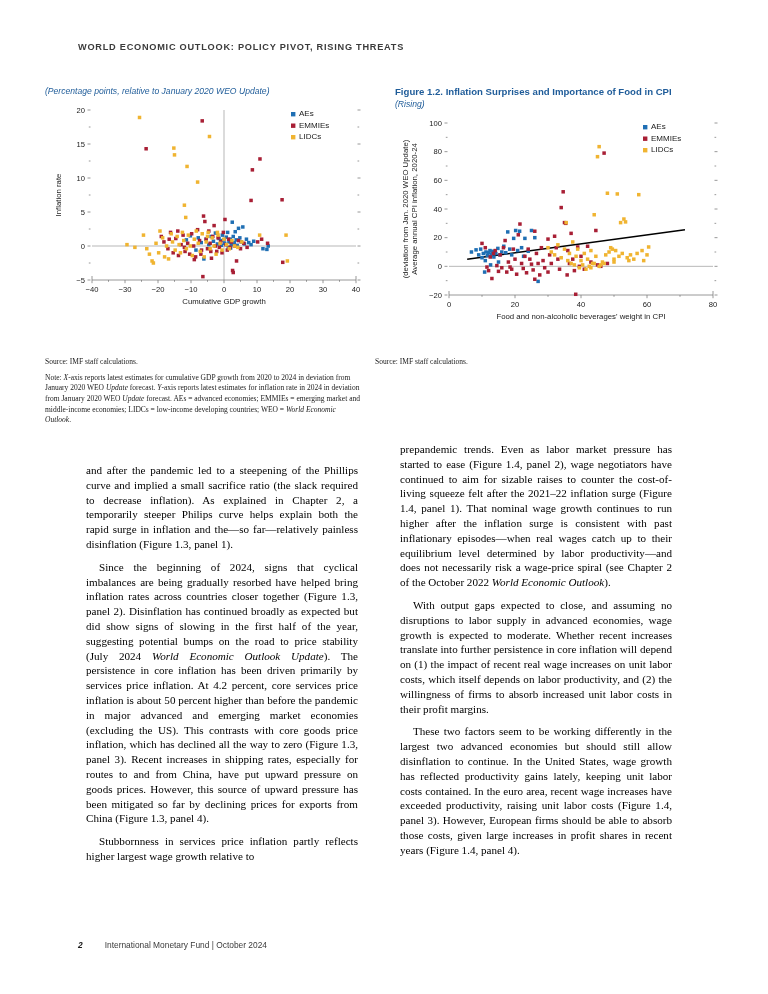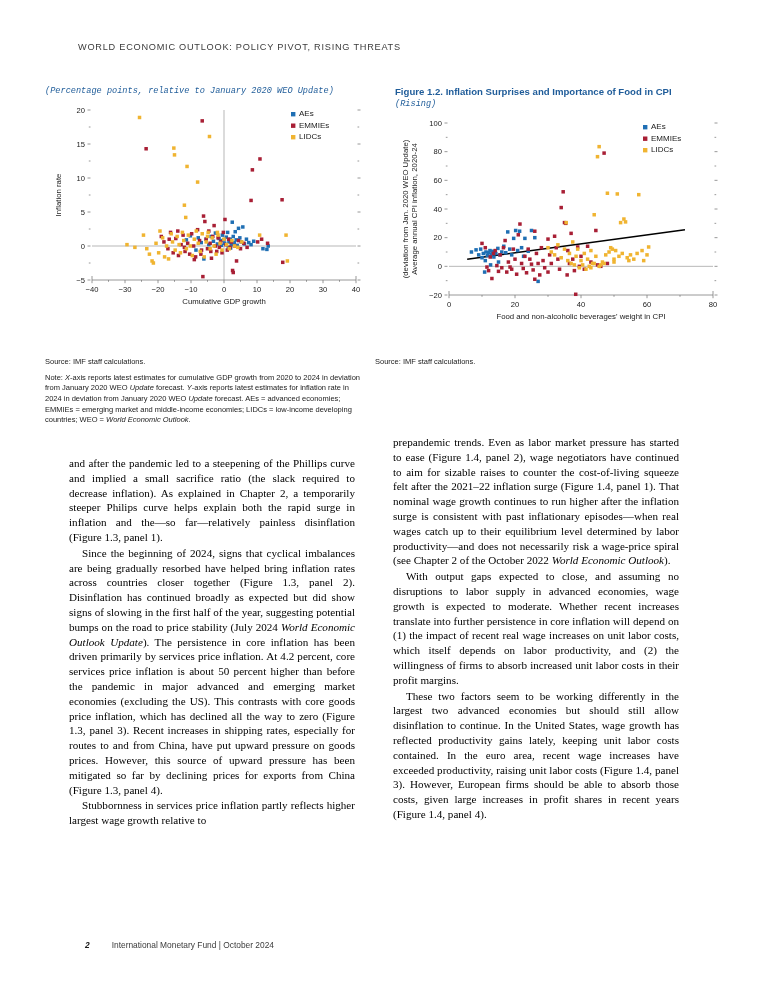--- a/index.html
+++ b/index.html
@@ -11,37 +11,37 @@
     position:relative;
     overflow:hidden;
   }
   .page { position:relative; width:768px; height:994px; }
 
   
   .running-head {
     position:absolute; left:78px; top:42px;
     font-family:"Liberation Sans", sans-serif;
     font-size:9.2px; letter-spacing:0.75px;
-    color:#3b3b3b; font-weight:400;
+    color:#3b3b3b; font-weight:700;
     text-transform:uppercase;
   }
 
   
   .figure { position:absolute; }
   #fig1 { left:45px; top:86px; width:325px; }
   #fig2 { left:395px; top:86px; width:330px; }
 
   .fig-title {
     font-family:"Liberation Sans", sans-serif;
     font-weight:bold; font-size:9.6px;
     color:#1f5c99; line-height:1.25;
     margin:0 0 1px 0;
   }
   .fig-sub {
-    font-family:Liberation Mono, monospace;
+    font-family:Liberation Sans, sans-serif;
     font-style:italic; font-size:8.6px;
     color:#1f5c99; margin:0 0 6px 0;
   }
 
   
   .chart-wrap { position:relative; width:100%; }
   svg.chart { display:block; }
 
   .axis-line { stroke:#7d7d7d; stroke-width:0.8; fill:none; }
   .zero-line { stroke:#9a9a9a; stroke-width:0.7; }
@@ -62,40 +62,40 @@
   .reg-line { stroke:#000; stroke-width:1.5; fill:none; }
 
   
   .notes {
     position:absolute;
     font-family:"Liberation Sans", sans-serif;
     font-size:7.5px; line-height:1.42; color:#1a1a1a;
   }
   #notes1 { left:45px; top:357px; width:318px; }
   #notes2 { left:375px; top:357px; width:320px; }
-  .notes p { margin:0 0 5px 0; }
+  .notes p { margin:0 0 5px 0;font-family:Liberation Serif, serif; }
   .notes i { font-style:italic; }
 
   
   .col {
     position:absolute;
     font-family:"Liberation Serif", serif;
     font-size:11.1px; line-height:1.335;
     text-align:justify;
     color:#000;
   }
-  #colL { left:68px; top:455px; width:288px; }
+  #colL { left:78px; top:455px; width:288px; }
   #colR { left:392px; top:434px; width:288px; }
-  .col p { margin:1px; text-indent:13px; }
+  .col p { margin:8px; text-indent:13px; }
   .col p.noindent { text-indent:0; }
   .col i { font-style:italic; }
 
   
   .footer {
-    position:absolute; left:85px; top:940px;
+    position:absolute; left:78px; top:940px;
     font-family:"Liberation Sans", sans-serif;
     font-size:8.4px; color:#3b3b3b;text-align:center;
   }
   .footer .pnum { font-style:italic; font-weight:bold; margin-right:22px; color:#1a1a1a; }
 </style>
 </head>
 <body>
 
 <div class="page">
 

